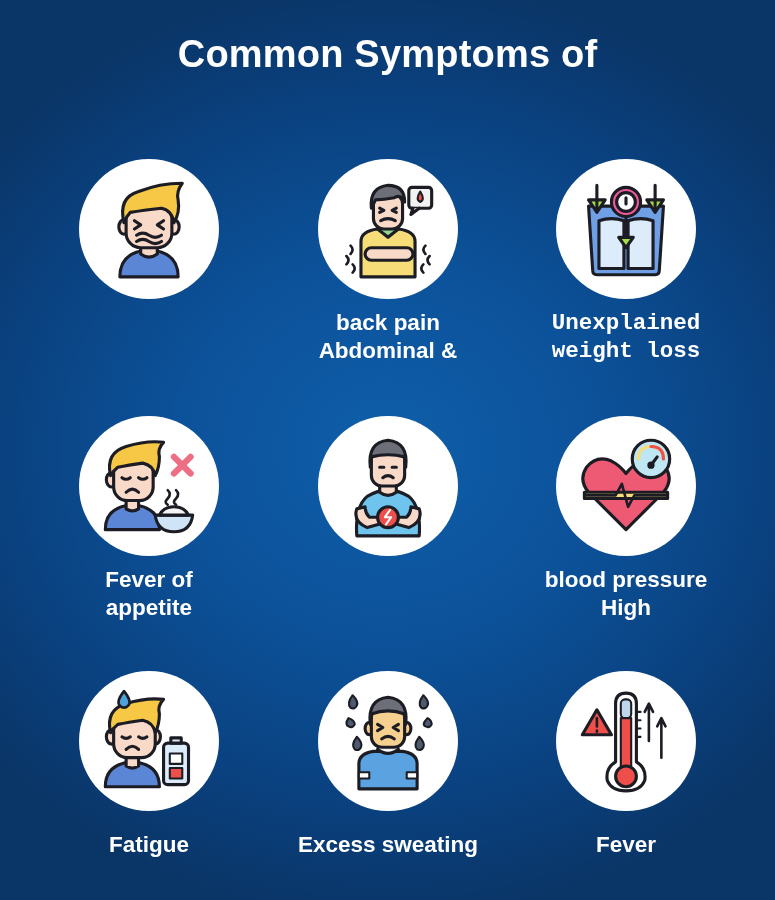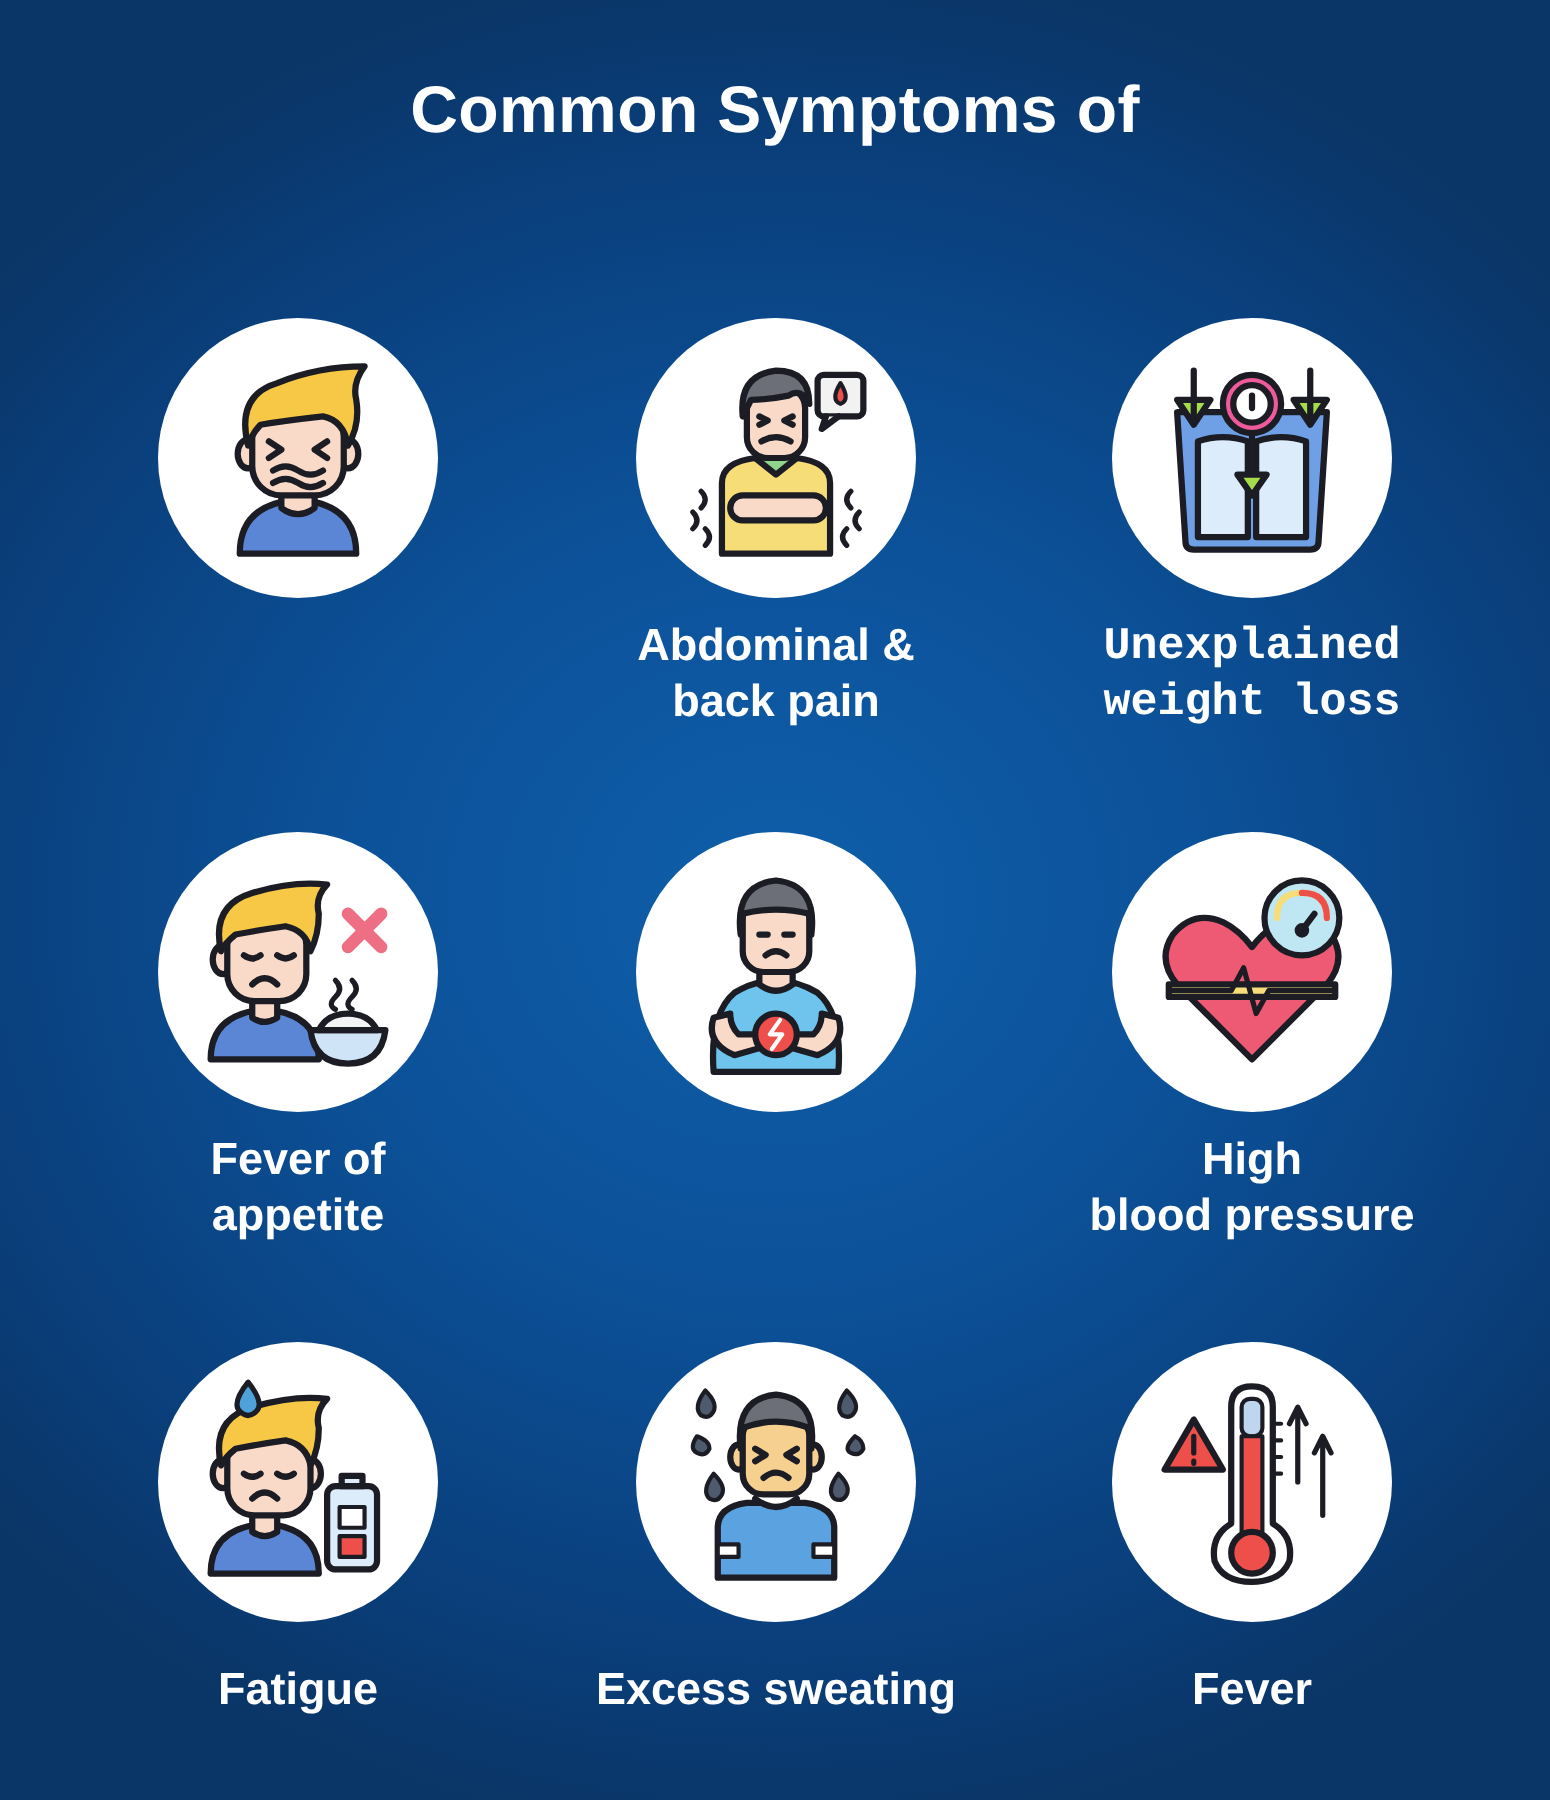--- a/index.html
+++ b/index.html
@@ -8,21 +8,21 @@
     font-family: "Liberation Sans", "DejaVu Sans", sans-serif;
   }
   .page {
     position: relative; width: 775px; height: 900px;
     background:
       radial-gradient(ellipse 520px 470px at 50% 50%, #0f5eaa 0%, #0c529a 40%, #0a417f 75%, #0a3567 100%);
   }
   .title {
     position: absolute; left: 0; top: 30px; width: 775px;
     text-align: center; color: #ffffff; font-weight: bold;
-    font-size: 33px; line-height: 49px; letter-spacing: 0.2px;
+    font-size: 38px; line-height: 49px; letter-spacing: 0.2px;
   }
   .title span { display: block; }
   .card {
     position: absolute; width: 238px; height: 240px;
   }
   .circle {
     position: absolute; left: 50%; top: 0; margin-left: -70px;
     width: 140px; height: 140px; border-radius: 50%; background: #ffffff;
     display: flex; align-items: center; justify-content: center;
   }
@@ -76,22 +76,22 @@
           <path d="M43 42 Q50 38 57 42" fill="none"></path>
           <rect x="70" y="10" width="22" height="20" rx="3" fill="#f2f2f2"></rect>
           <path d="M74 30 L72 36 L80 30" fill="#f2f2f2"></path>
           <path d="M81 14 Q76 22 81 24 Q86 22 81 14 Z" fill="#ef4f4a" stroke-width="2"></path>
           <path d="M14 66 Q18 70 14 74 M10 76 Q14 80 10 84 M16 84 Q20 88 16 92" fill="none" stroke-width="2.5"></path>
           <path d="M86 66 Q82 70 86 74 M90 76 Q86 80 90 84 M84 84 Q80 88 84 92" fill="none" stroke-width="2.5"></path>
         </g>
       </svg>
     </div>
     <div class="label">
+      <span>back pain</span>
       <span>Abdominal &amp;</span>
-      <span>back pain</span>
     </div>
   </div>
 
   <div class="card" style="left:507px; top:159px;font-family:Liberation Mono, monospace;">
     <div class="circle">
       <svg viewBox="0 0 100 100">
         <g stroke="#1c1c24" stroke-width="3" stroke-linejoin="round" stroke-linecap="round">
           <path d="M14 28 L86 28 L82 90 Q82 94 78 94 L22 94 Q18 94 18 90 Z" fill="#6fa0e6"></path>
           <path d="M24 42 Q36 38 48 42 L48 88 L24 88 Z" fill="#dcecfb"></path>
           <path d="M52 42 Q64 38 76 42 L76 88 L52 88 Z" fill="#dcecfb"></path>
@@ -163,22 +163,22 @@
           <path d="M10 59 L40 59 L46 48 L52 70 L58 59 L90 59" fill="none" stroke-width="2.5"></path>
           <circle cx="74" cy="24" r="18" fill="#bfe6f3"></circle>
           <path d="M62 24 Q62 12 74 12 Q86 12 86 24" fill="none" stroke="#f6dd78" stroke-width="3"></path>
           <path d="M74 12 Q86 12 86 24" fill="none" stroke="#ef4f4a" stroke-width="3"></path>
           <path d="M74 30 L80 22" fill="none"></path>
           <circle cx="74" cy="30" r="2" fill="#1c1c24"></circle>
         </g>
       </svg>
     </div>
     <div class="label">
+      <span>blood pressure</span>
       <span>High</span>
-      <span>blood pressure</span>
     </div>
   </div>
 
   <div class="card" style="left:30px; top:671px;">
     <div class="circle">
       <svg viewBox="0 0 100 100">
         <g stroke="#1c1c24" stroke-width="3" stroke-linejoin="round" stroke-linecap="round">
           <path d="M8 94 Q8 72 34 70 Q60 72 60 94 Z" fill="#5b86d6"></path>
           <path d="M28 62 L28 74 Q34 78 40 74 L40 62 Z" fill="#f9d9c8"></path>
           <ellipse cx="14" cy="46" rx="5" ry="7" fill="#f9d9c8"></ellipse>

